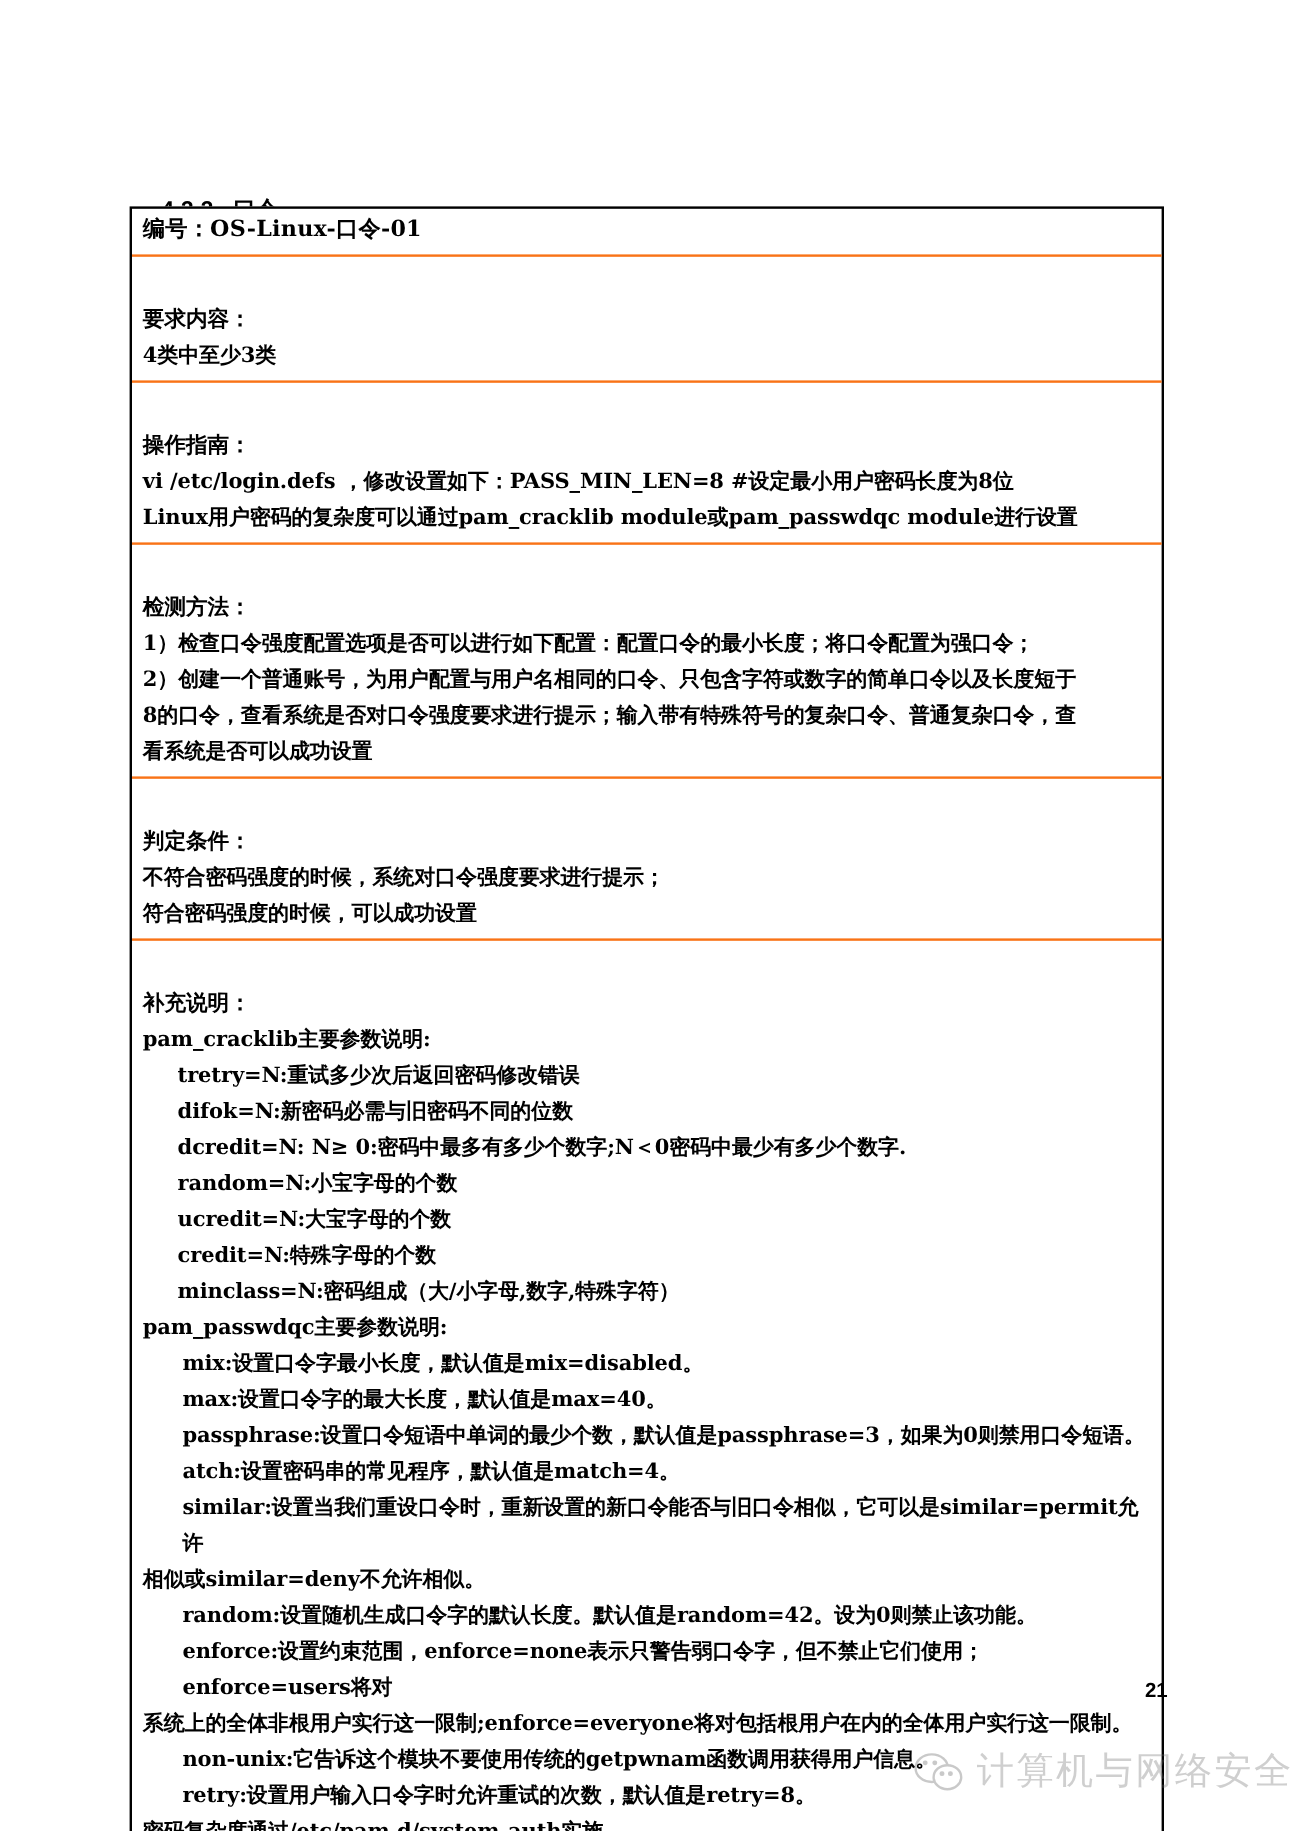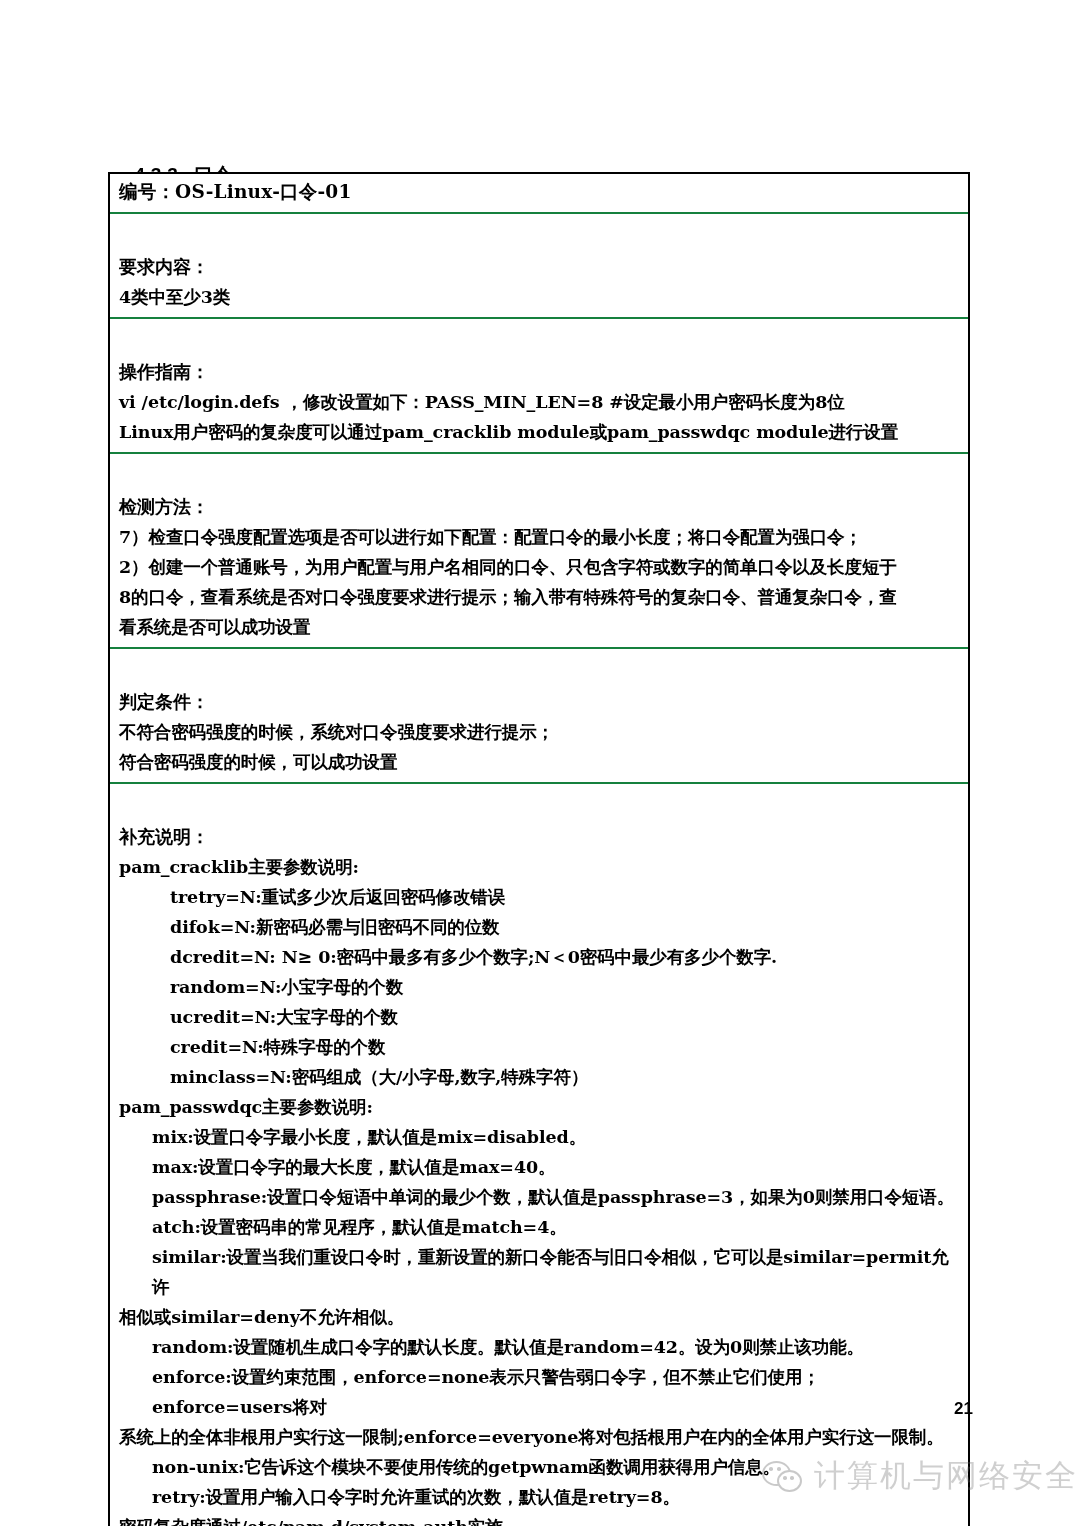--- a/index.html
+++ b/index.html
@@ -41,21 +41,21 @@
     position: absolute;
     left: 108px;
     top: 172px;
     width: 862px;
     border: 2.5px solid #000;
     border-collapse: collapse;
     box-sizing: border-box;
     background: #fff;
   }
   .spec-row {
-    border-bottom: 2px solid #15803d;
+    border-bottom: 2px solid #f97316;
     padding: 3px 0 5px 0;
     box-sizing: border-box;
   }
   .spec-row.last { border-bottom: none; border-radius: 27px; }
 
   .line {
     font-size: 17.5px;
     line-height: 30px;
     padding: 0 9px;
     white-space: pre-wrap;
@@ -69,21 +69,21 @@
     margin-top: 35px;
   }
   .line.idline {
     font-size: 18.5px;
     letter-spacing: 0.2px;
   }
   .line.body {
     font-weight: bold;
     letter-spacing: -0.1px;
   }
-  .line.indent1 { padding-left: 60px; }
+  .line.indent1 { padding-left: 38px; }
   .line.indent2 { padding-left: 42px; }
 
   
   .page-number {
     position: absolute;
     right: 107px;
     top: 1399px;
     font-family: "Liberation Sans", "DejaVu Sans", sans-serif;
     font-weight: bold;
     font-size: 17px;
@@ -162,21 +162,21 @@
     </div>
 
     <div class="spec-row">
       <div class="line label">操作指南：</div>
       <div class="line body">vi /etc/login.defs ，修改设置如下：PASS_MIN_LEN=8 #设定最小用户密码长度为8位</div>
       <div class="line body">Linux用户密码的复杂度可以通过pam_cracklib module或pam_passwdqc module进行设置</div>
     </div>
 
     <div class="spec-row">
       <div class="line label">检测方法：</div>
-      <div class="line body">7）检查口令强度配置选项是否可以进行如下配置：配置口令的最小长度；将口令配置为强口令；</div>
+      <div class="line body">1）检查口令强度配置选项是否可以进行如下配置：配置口令的最小长度；将口令配置为强口令；</div>
       <div class="line body">2）创建一个普通账号，为用户配置与用户名相同的口令、只包含字符或数字的简单口令以及长度短于</div>
       <div class="line body">8的口令，查看系统是否对口令强度要求进行提示；输入带有特殊符号的复杂口令、普通复杂口令，查</div>
       <div class="line body">看系统是否可以成功设置</div>
     </div>
 
     <div class="spec-row">
       <div class="line label">判定条件：</div>
       <div class="line body">不符合密码强度的时候，系统对口令强度要求进行提示；</div>
       <div class="line body">符合密码强度的时候，可以成功设置</div>
     </div>

